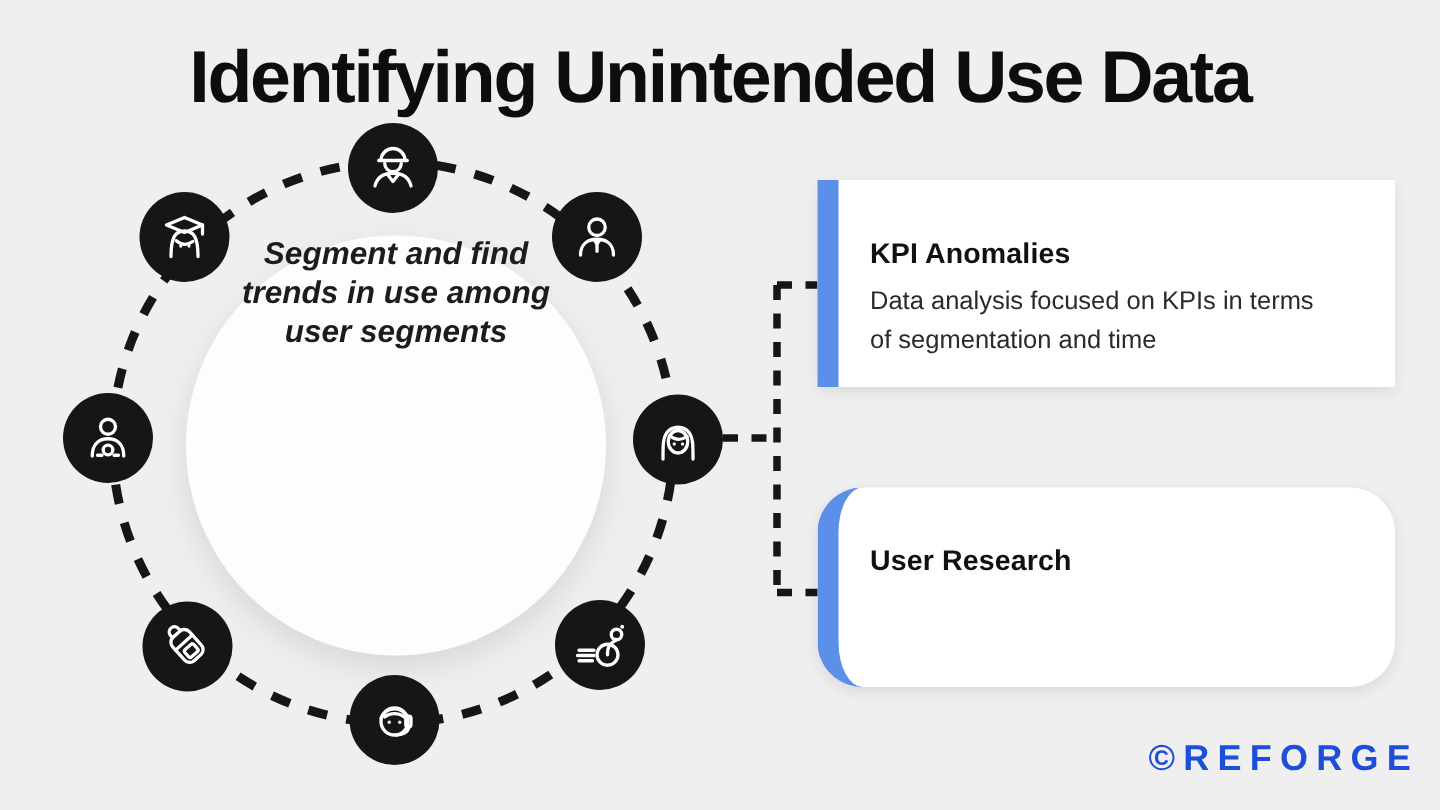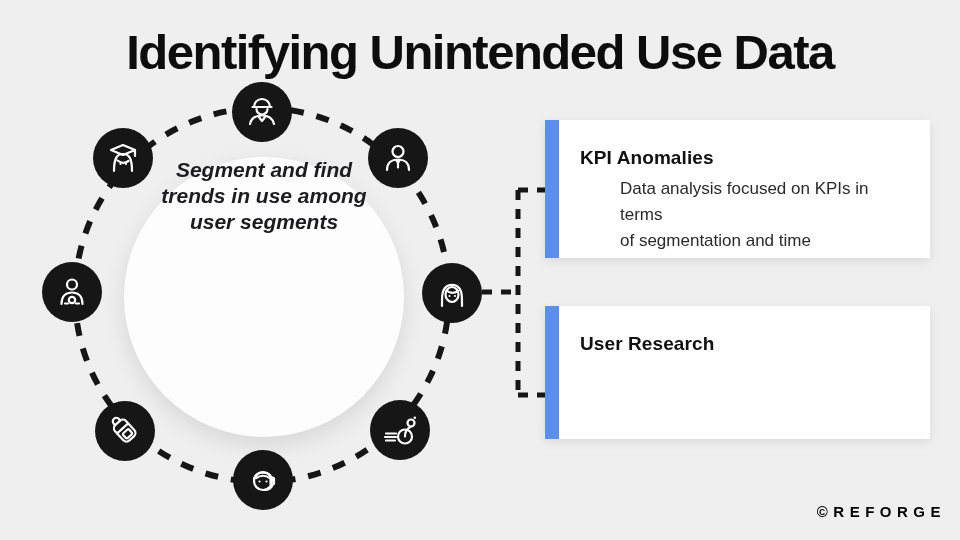--- a/index.html
+++ b/index.html
@@ -41,31 +41,31 @@
   }
   .ring-icon svg { width:40px; height:40px; }
   .ring-icon svg * { fill:none; stroke:#ffffff; stroke-width:2.2; stroke-linecap:round; stroke-linejoin:round; }
   .ring-icon svg .dot { fill:#ffffff; stroke:none; }
 
   .card {
     position:absolute; left:545px; width:385px;
     background:#ffffff;
     border-left:14px solid #5b8fe8;
     box-shadow:0 3px 10px rgba(0,0,0,0.09);
-    padding:27px 22px 0 21px;
+    padding:39px 22px 0 21px;
   }
   .card-1 { top:120px; height:138px; }
-  .card-2 { top:306px; height:133px; }
+  .card-2 { top:325px; height:133px;border-radius:30px; }
   .card h2 { font-size:19px; font-weight:bold; color:#111; margin-bottom:7px; letter-spacing:0.1px; }
-  .card p  { font-size:17px; line-height:26px; color:#2a2a2c; white-space:pre-line;margin-left:40px; }
+  .card p  { font-size:17px; line-height:26px; color:#2a2a2c; white-space:pre-line; }
 
   .watermark {
     position:absolute; right:14px; bottom:20px;
-    font-size:15px; font-weight:bold; letter-spacing:5.5px;
-    color:#000000;
+    font-size:24px; font-weight:bold; letter-spacing:5.5px;
+    color:#1d4ed8;
   }
 </style>
 </head>
 <body>
 
 <h1 class="title">Identifying Unintended Use Data</h1>
 
 <svg class="base-layer" viewBox="0 0 960 540">
   <circle cx="262" cy="295" r="187" fill="none" stroke="#161616" stroke-width="6" stroke-dasharray="13 13"></circle>
   <path d="M482 292 H518 M518 190 V395 M518 190 H545 M518 395 H545" fill="none" stroke="#161616" stroke-width="5" stroke-dasharray="10 9"></path>

